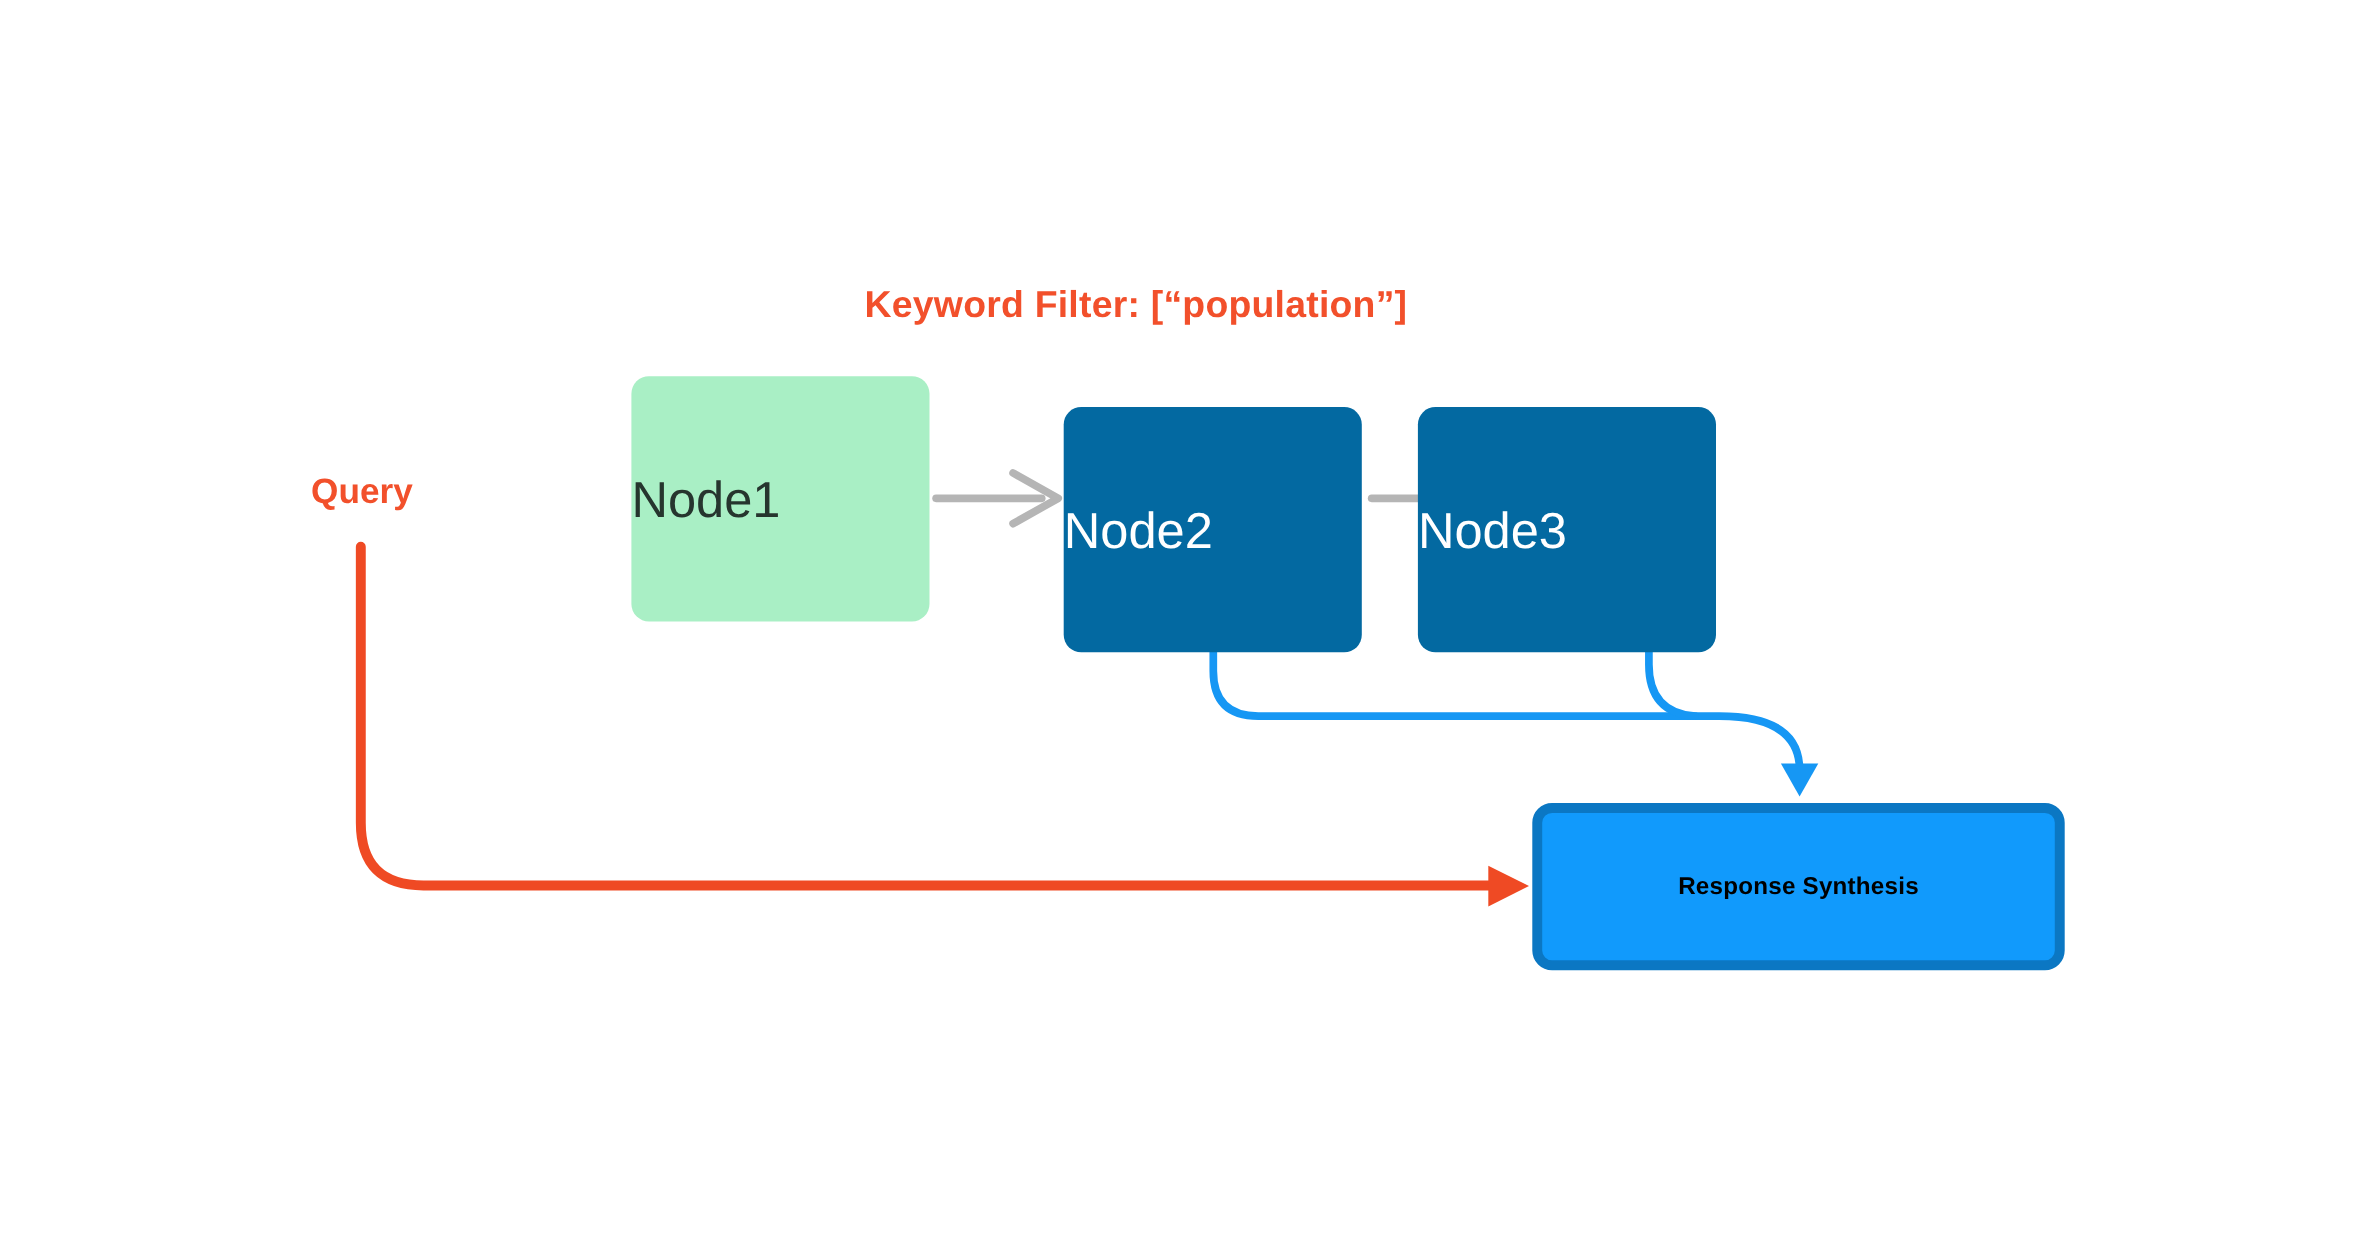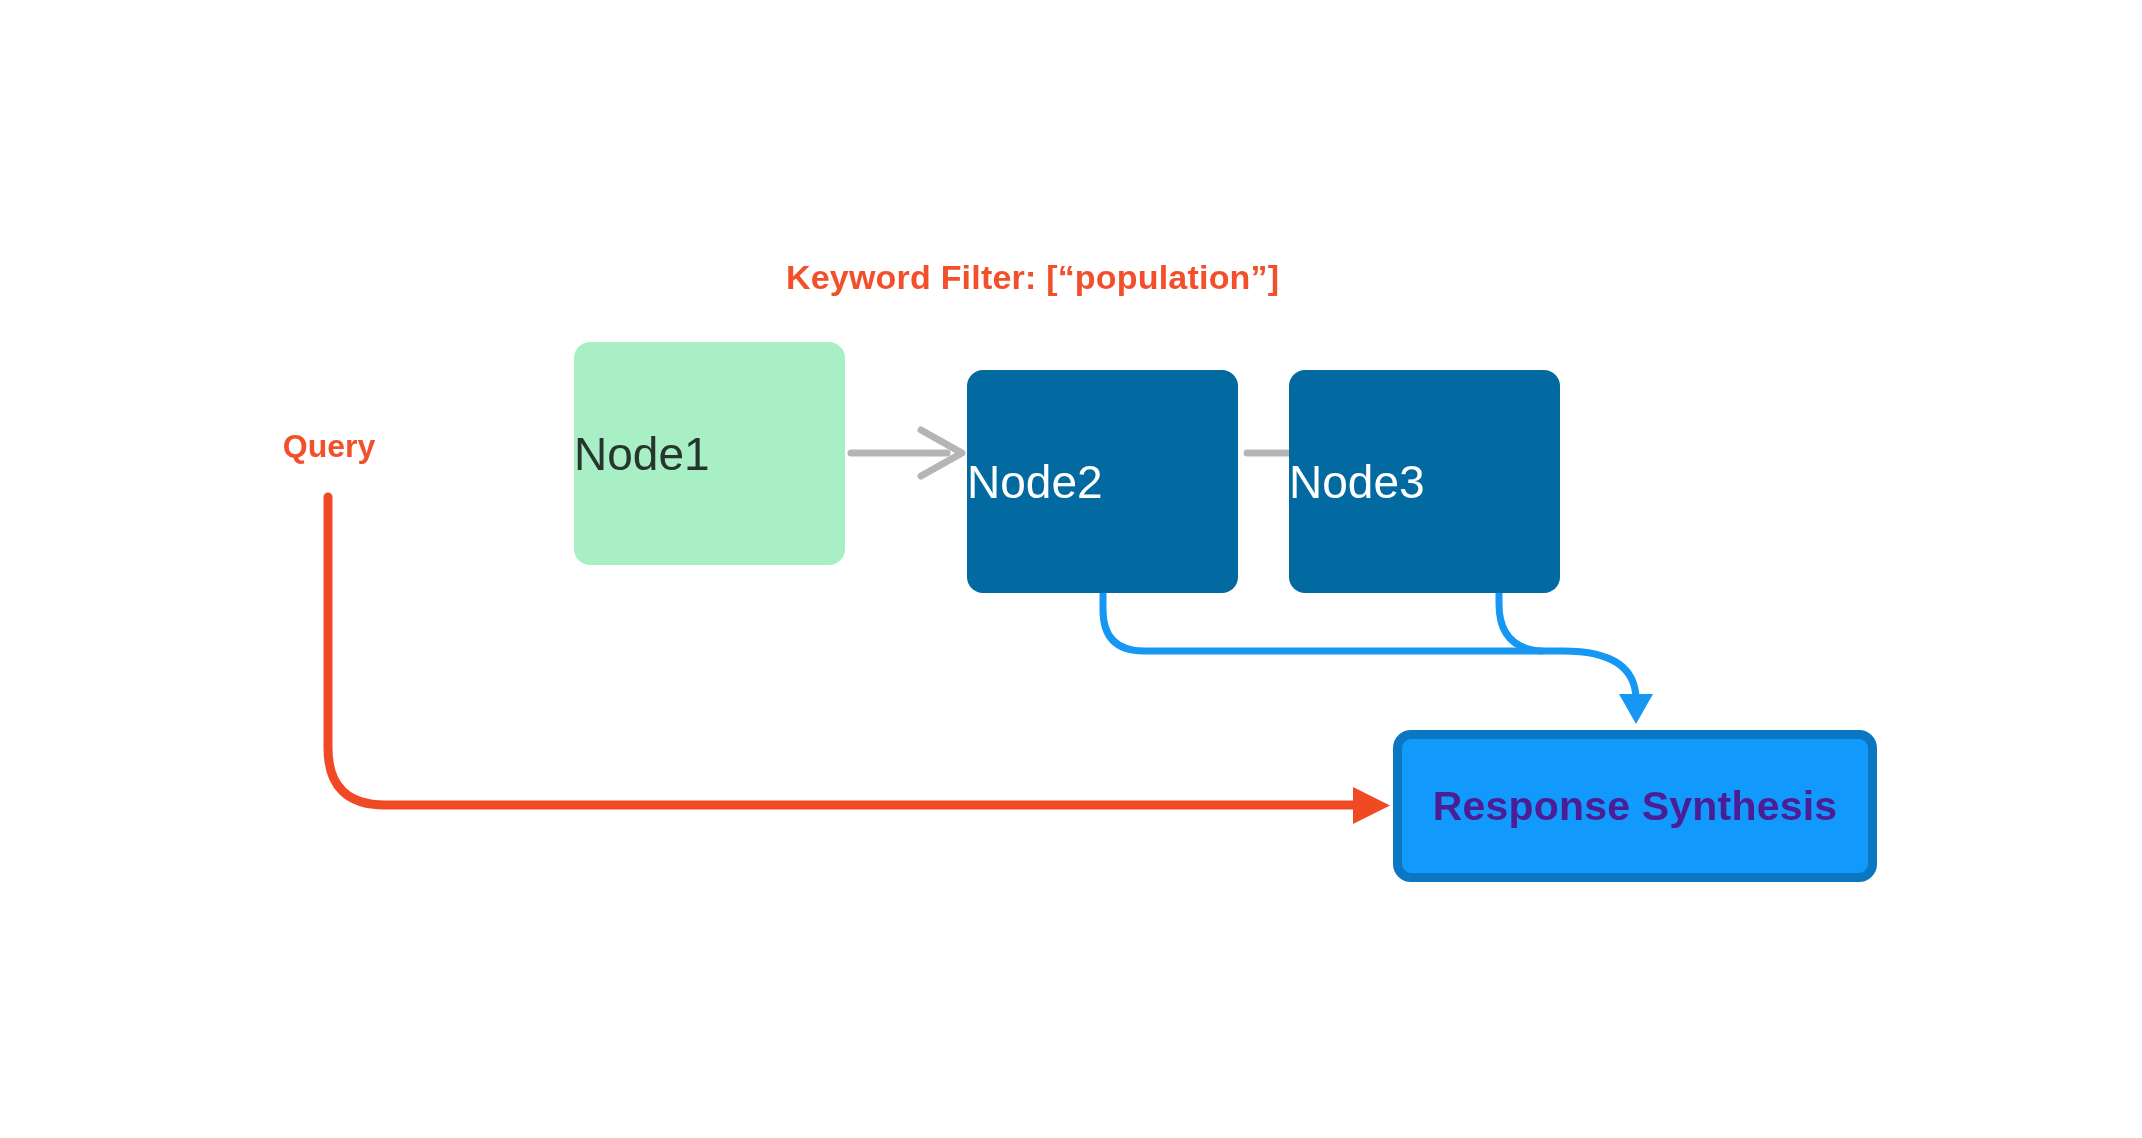--- a/index.html
+++ b/index.html
@@ -75,23 +75,23 @@
     top: 730px;
     width: 484px;
     height: 152px;
     box-sizing: border-box;
     background: #119AFC;
     border: 9px solid #0B77C3;
     border-radius: 18px;
     display: flex;
     align-items: center;
     justify-content: center;
-    font-size: 41px;
+    font-size: 22px;
     font-weight: 700;
-    color: #4c1d95;
+    color: #000000;
     letter-spacing: 0.2px;
   }
 </style>
 </head>
 <body>
 
 <div class="canvas">
 
   <svg class="connector-layer" viewBox="0 0 2142 1138" xmlns="http://www.w3.org/2000/svg" aria-hidden="true">
 

